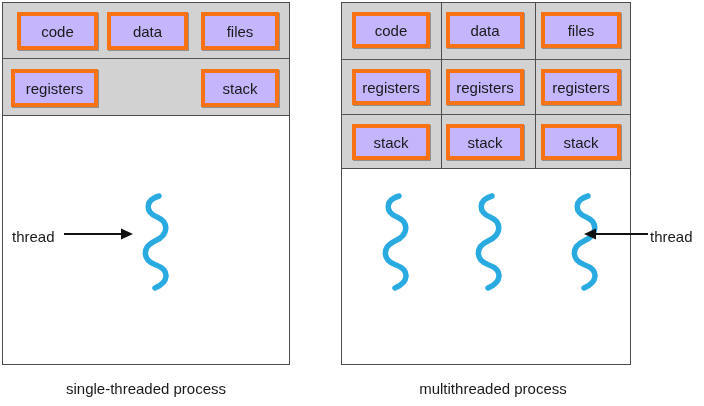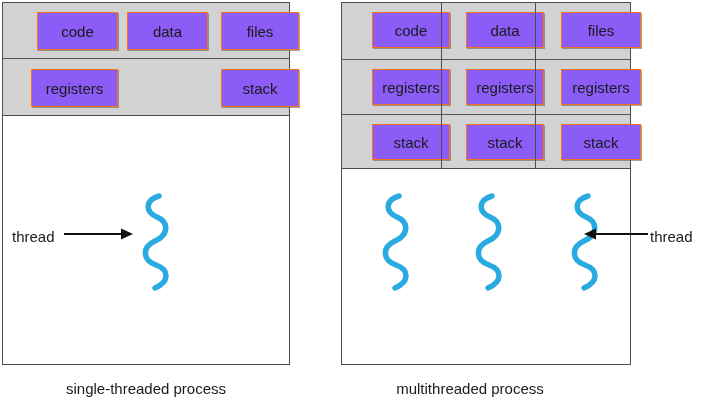--- a/index.html
+++ b/index.html
@@ -15,27 +15,26 @@
 
   .header{position:absolute;left:0;top:0;right:0;background:#d2d2d2;box-sizing:border-box;}
   #single-header{height:113px;border-bottom:1px solid #4d4d4d;}
   #multi-header{height:166px;border-bottom:1px solid #4d4d4d;}
 
   .hrow{position:absolute;left:0;right:0;box-sizing:border-box;display:flex;align-items:center;}
   .hrow.divided{border-bottom:1px solid #555;}
 
   .cell{
     box-sizing:border-box;
-    background:#8b5cf6;
-    border:1px solid #f97316;
+    background:#c4b5fd;
+    border:4px solid #f97316;
     box-shadow:1px 1px 0 rgba(90,90,90,.55);
     display:flex;align-items:center;justify-content:center;
     font-size:15px;line-height:1;
     height:36px;
-    margin-left:20px;
   }
   #single-header .cell{height:38px;}
 
   
   #single-row1{top:0;height:56px;}
   #single-row1 .cell{position:absolute;top:9px;}
   #s-code{left:14px;width:81px;}
   #s-data{left:104px;width:81px;}
   #s-files{left:198px;width:78px;}
 
@@ -70,21 +69,21 @@
   .annot-label{position:absolute;font-size:15px;line-height:1;white-space:nowrap;}
   #thread-label-left{left:12px;top:229px;}
   #thread-label-right{left:650px;top:229px;}
   .arrow-svg{position:absolute;}
 
   .caption{
     position:absolute;font-size:15px;line-height:1;white-space:nowrap;
     text-align:center;
   }
   #caption-single{left:0;top:381px;width:292px;}
-  #caption-multi{left:325px;top:381px;width:290px;}
+  #caption-multi{left:348px;top:381px;width:290px;}
 </style>
 </head>
 <body>
 
 <div class="panel" id="panel-single">
 
   <div class="header" id="single-header">
 
     <div class="hrow divided" id="single-row1">
       <div class="cell" id="s-code">code</div>

